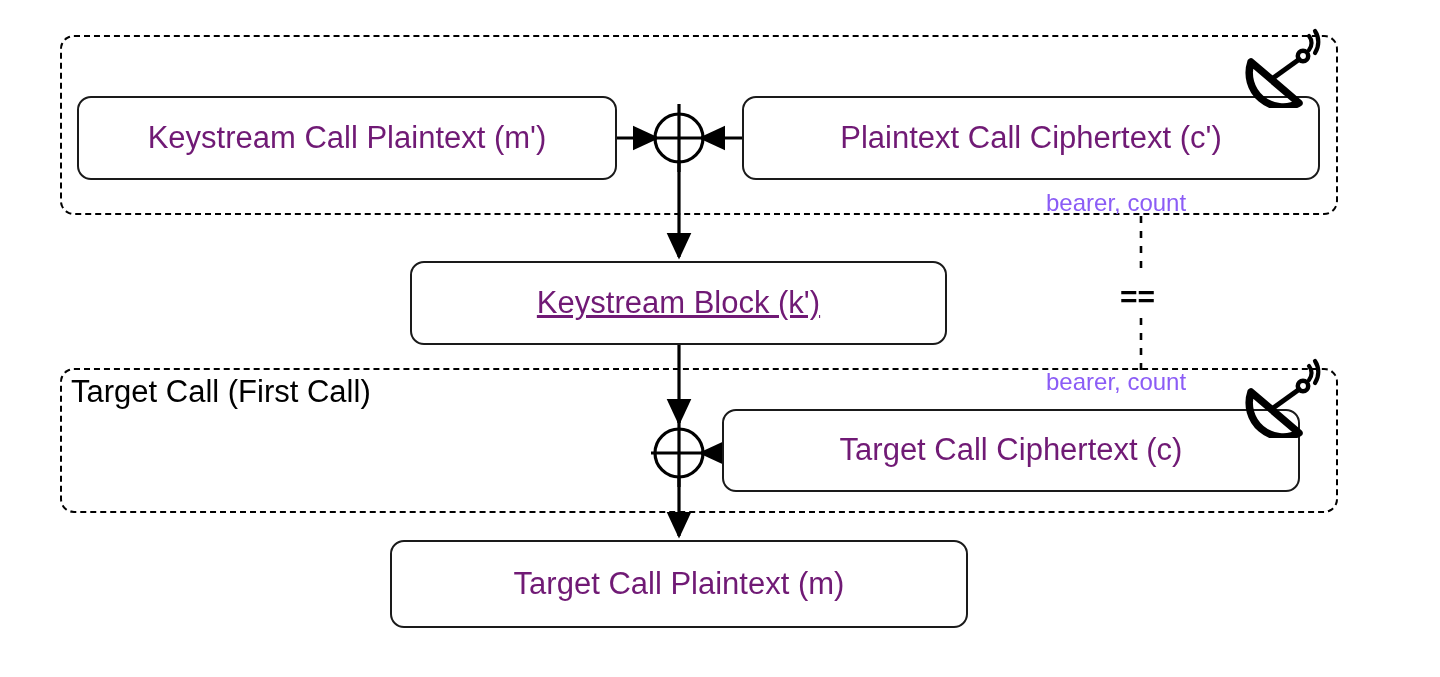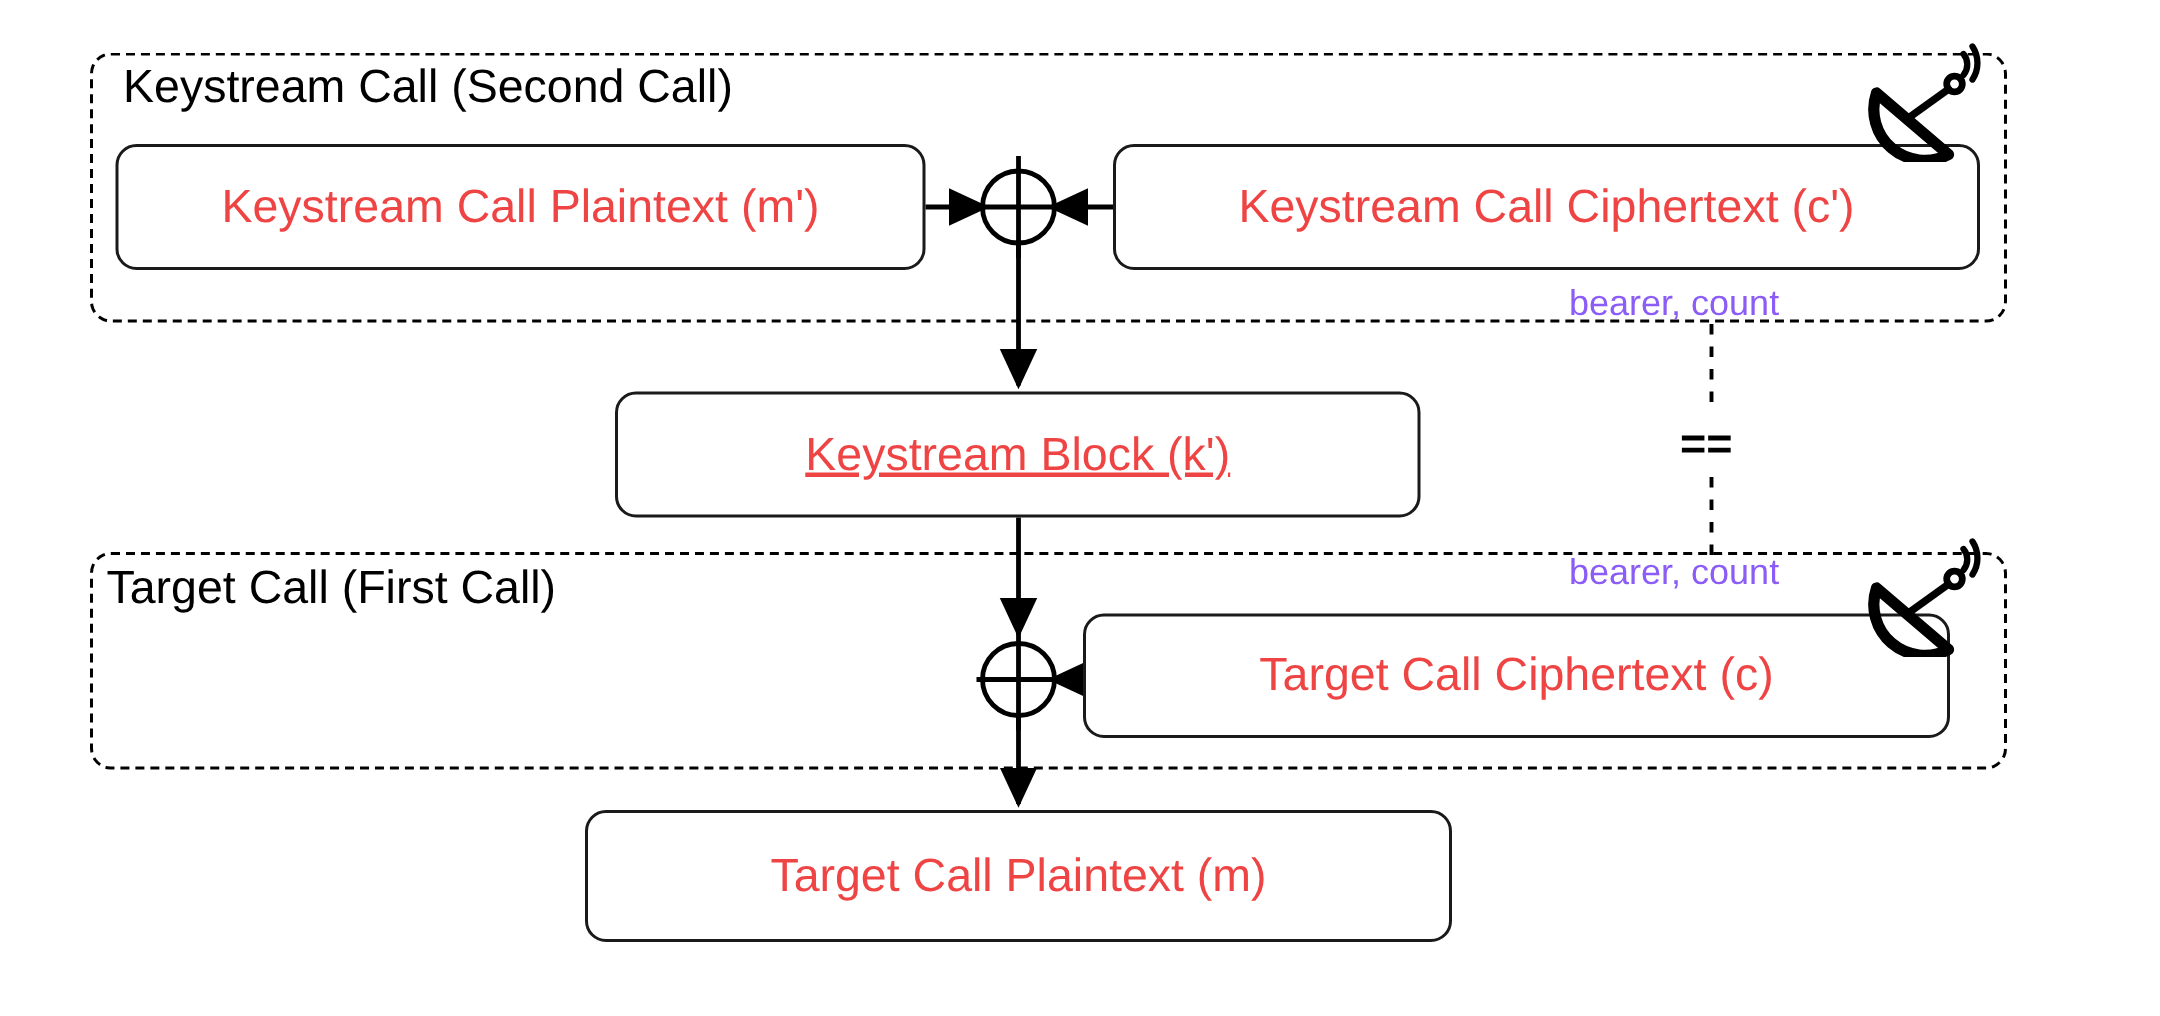--- a/index.html
+++ b/index.html
@@ -37,21 +37,21 @@
     position: absolute;
     border: 2.5px solid #1a1a1a;
     border-radius: 14px;
     background: #ffffff;
     box-sizing: border-box;
     display: flex;
     align-items: center;
     justify-content: center;
     font-size: 31px;
     line-height: 1.1;
-    color: #ef4444;
+    color: #701a75;
     text-align: center;
     white-space: nowrap;
   }
   .small-label {
     position: absolute;
     font-size: 24px;
     line-height: 1;
     white-space: nowrap;
     color: #8b5cf6;
   }
@@ -109,25 +109,24 @@
     <line x1="679" y1="476" x2="679" y2="536" stroke="#000000" stroke-width="3.2" marker-end="url(#ah)"></line>
 
     <circle cx="679" cy="138" r="24" fill="none" stroke="#000000" stroke-width="3.2"></circle>
     <circle cx="679" cy="453" r="24" fill="none" stroke="#000000" stroke-width="3.2"></circle>
 
     <line x1="1141" y1="216" x2="1141" y2="275" stroke="#000000" stroke-width="2.6" stroke-dasharray="7 8"></line>
     <line x1="1141" y1="318" x2="1141" y2="377" stroke="#000000" stroke-width="2.6" stroke-dasharray="7 8"></line>
   </svg>
 
   <div class="group-box" style="left:60px; top:35px; width:1278px; height:180px;"></div>
-  <div class="group-label" style="left:82px; top:42px;">Keystream Call (Second Call)</div>
 
   <div class="node" style="left:77px; top:96px; width:540px; height:84px;">Keystream Call Plaintext (m')</div>
 
-  <div class="node" style="left:742px; top:96px; width:578px; height:84px;">Keystream Call Ciphertext (c')</div>
+  <div class="node" style="left:742px; top:96px; width:578px; height:84px;">Plaintext Call Ciphertext (c')</div>
 
   <div class="small-label" style="left:1046px; top:191px;">bearer, count</div>
 
   <div class="dish" style="left:1243px; top:28px;">
     <svg width="86" height="80" viewBox="0 0 86 80">
 
       <path d="M8,34 A34,34 0 0 0 56,75 Z" fill="none" stroke="#000000" stroke-width="7.5" stroke-linejoin="round"></path>
 
       <line x1="26" y1="53" x2="58" y2="30" stroke="#000000" stroke-width="5"></line>
 

